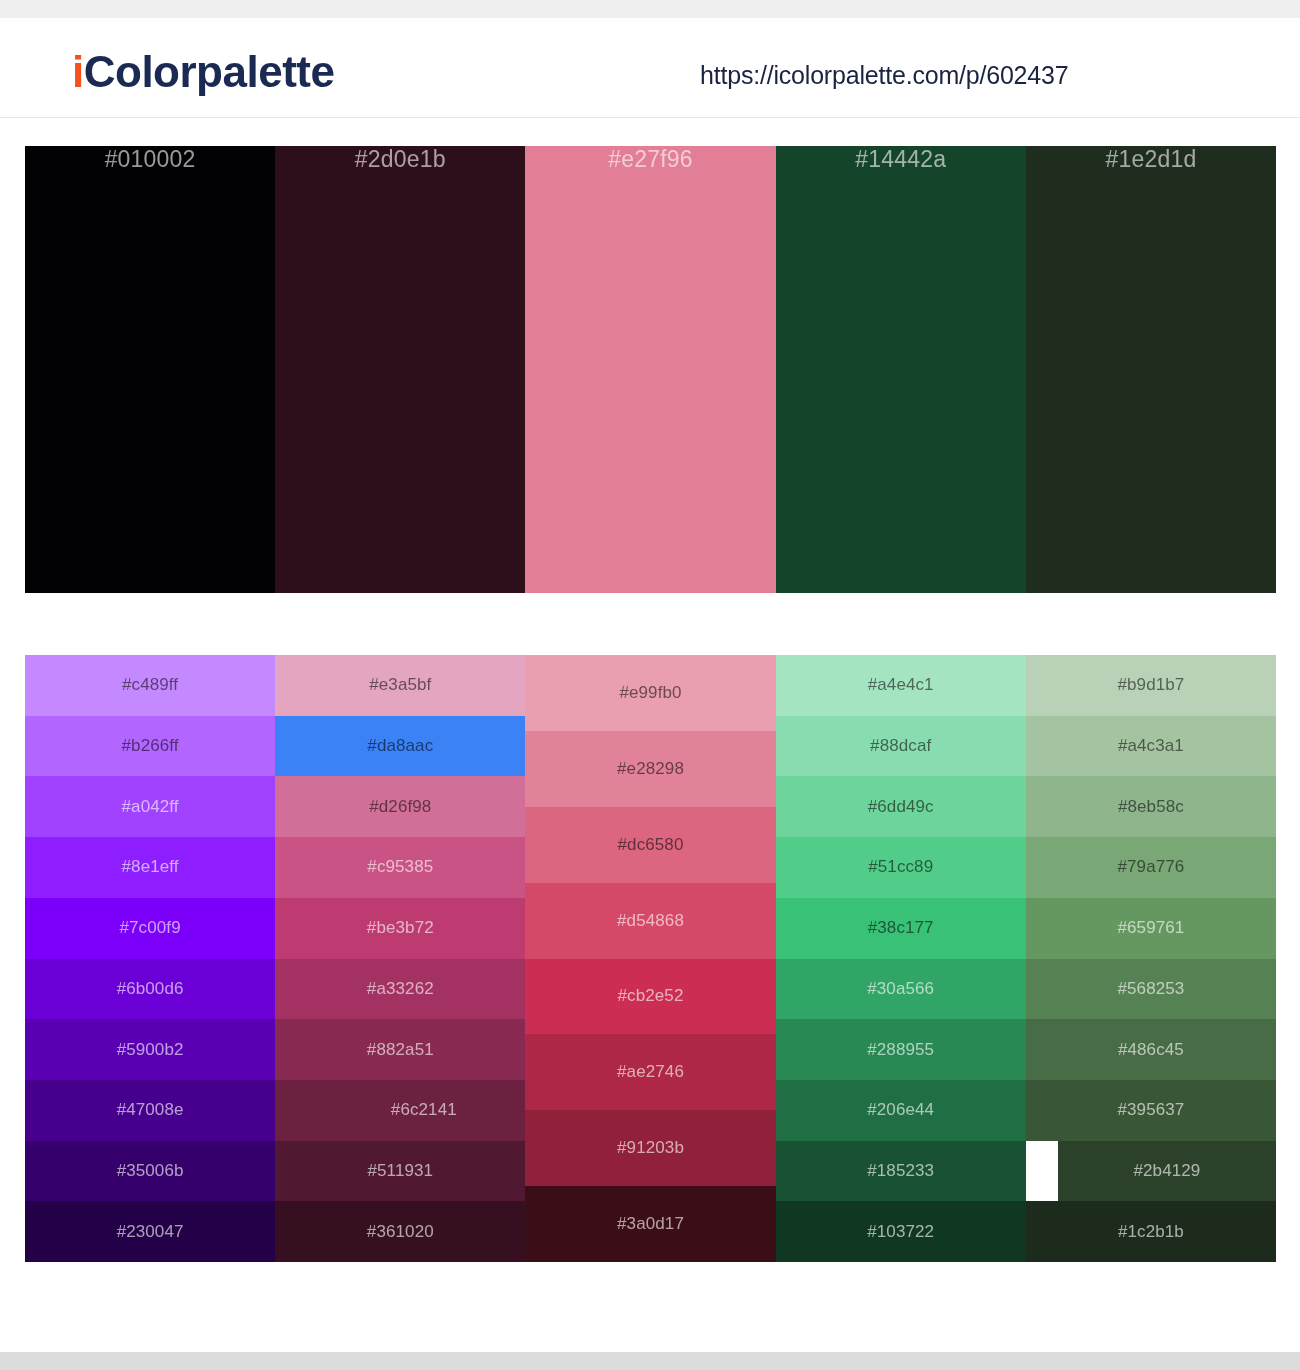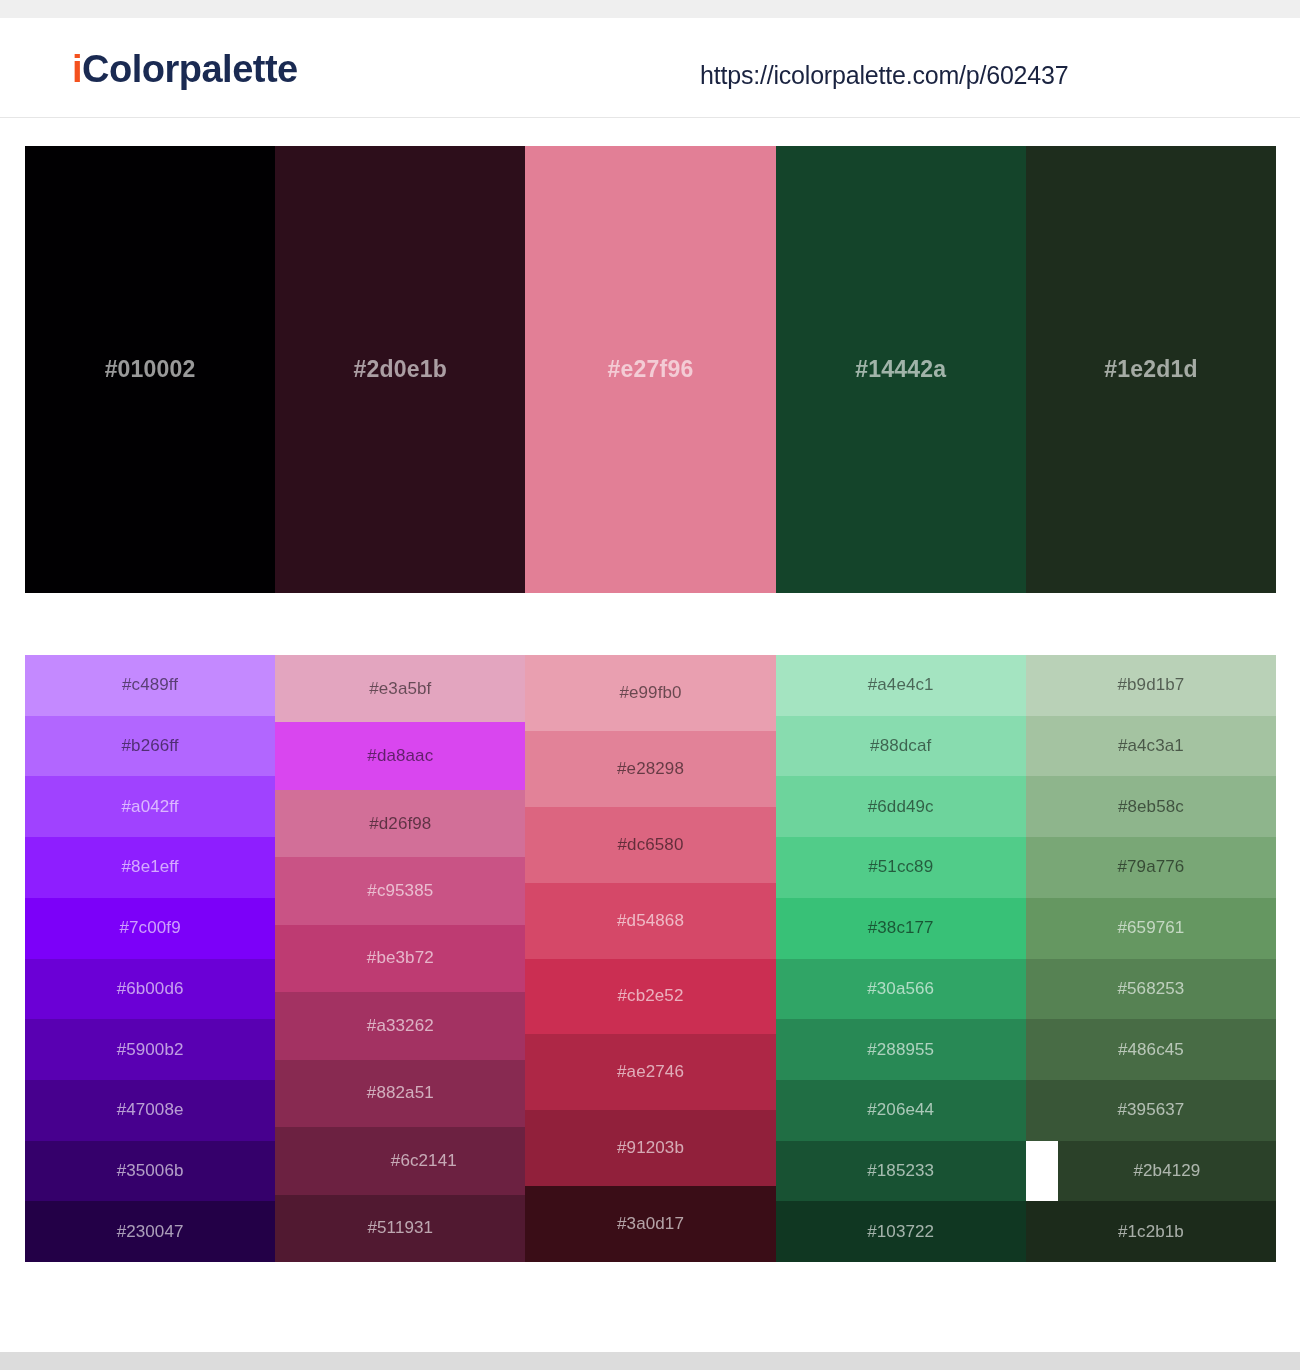--- a/index.html
+++ b/index.html
@@ -35,21 +35,21 @@
     height: 100px;
     background: #ffffff;
     border-bottom: 1px solid #e6e6e6;
     display: flex;
     align-items: center;
   }
   .brand {
     position: absolute;
     left: 72px;
     top: 32px;
-    font-size: 38px;
+    font-size: 44px;
     font-weight: bold;
     letter-spacing: -0.5px;
     white-space: nowrap;
     line-height: 1;
   }
   .brand-i { color: #f4511e; }
   .brand-rest { color: #1a2a52; }
 
   .page-url {
     position: absolute;
@@ -67,23 +67,22 @@
     left: 25px;
     top: 146px;
     width: 1251px;
     height: 447px;
     display: flex;
   }
   .swatch {
     flex: 1 1 0;
     position: relative;
     display: flex;
-    align-items: center;
+    align-items: flex-start;
     justify-content: center;
-    font-weight: bold;
   }
   .swatch-label {
     font-size: 23px;
     color: rgba(255,255,255,0.60);
     letter-spacing: 0.2px;
     white-space: nowrap;
     font-family: "Liberation Sans", sans-serif;
   }
 
   
@@ -189,21 +188,21 @@
           <span class="shade-label">#35006b</span>
         </div>
         <div class="shade-cell" style="background: rgb(35, 0, 71);">
           <span class="shade-label">#230047</span>
         </div>
       </div>
       <div class="shade-col">
         <div class="shade-cell" style="background: rgb(227, 165, 191);">
           <span class="shade-label dark-text">#e3a5bf</span>
         </div>
-        <div class="shade-cell" style="background: #d946ef;">
+        <div class="shade-cell" style="background: #3b82f6;">
           <span class="shade-label dark-text">#da8aac</span>
         </div>
         <div class="shade-cell" style="background: rgb(210, 111, 152);">
           <span class="shade-label dark-text">#d26f98</span>
         </div>
         <div class="shade-cell" style="background: rgb(201, 83, 133);">
           <span class="shade-label">#c95385</span>
         </div>
         <div class="shade-cell" style="background: rgb(190, 59, 114);">
           <span class="shade-label">#be3b72</span>
@@ -213,20 +212,23 @@
         </div>
         <div class="shade-cell" style="background: rgb(136, 42, 81);">
           <span class="shade-label">#882a51</span>
         </div>
         <div class="shade-cell" style="background: rgb(108, 33, 65); padding-left: 47px;">
           <span class="shade-label">#6c2141</span>
         </div>
         <div class="shade-cell" style="background: rgb(81, 25, 49);">
           <span class="shade-label">#511931</span>
         </div>
+        <div class="shade-cell" style="background: rgb(54, 16, 32);">
+          <span class="shade-label">#361020</span>
+        </div>
       </div>
       <div class="shade-col">
         <div class="shade-cell" style="background: rgb(233, 159, 176);">
           <span class="shade-label dark-text">#e99fb0</span>
         </div>
         <div class="shade-cell" style="background: rgb(226, 130, 152);">
           <span class="shade-label dark-text">#e28298</span>
         </div>
         <div class="shade-cell" style="background: rgb(220, 101, 128);">
           <span class="shade-label dark-text">#dc6580</span>

